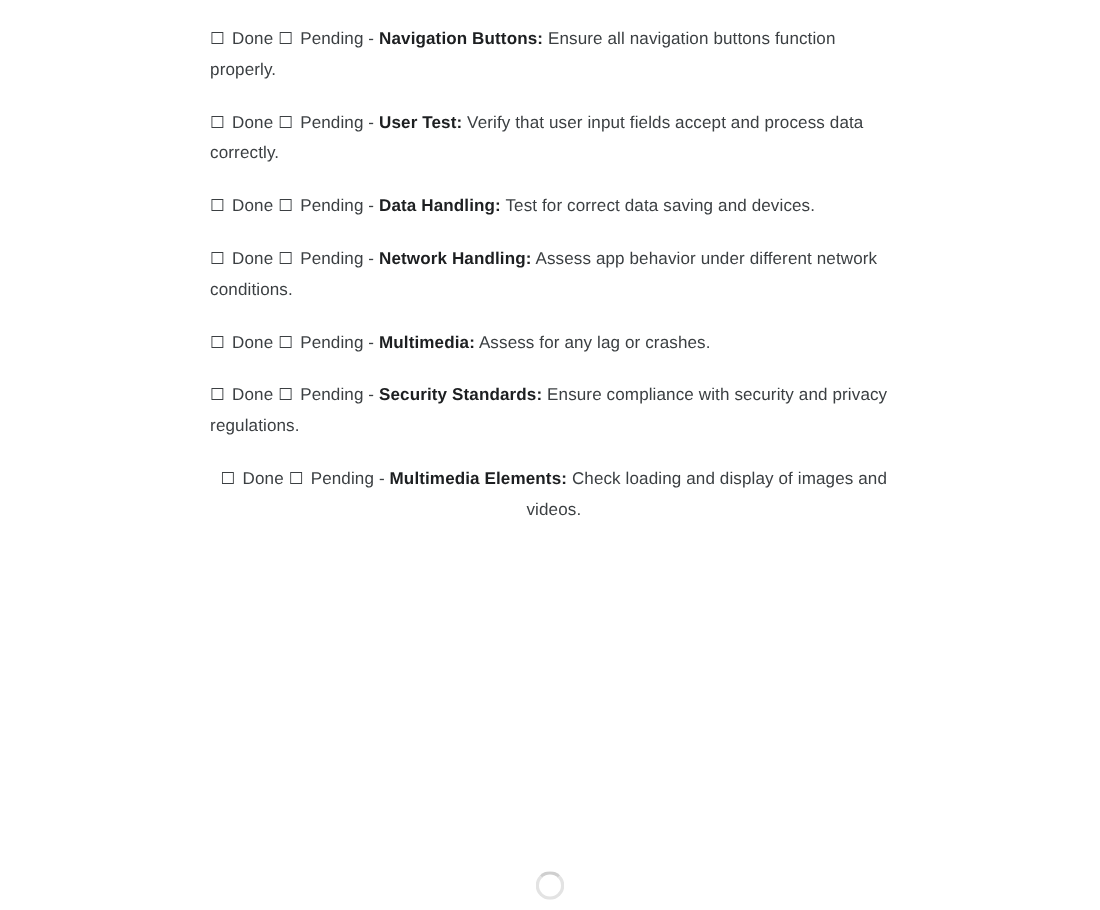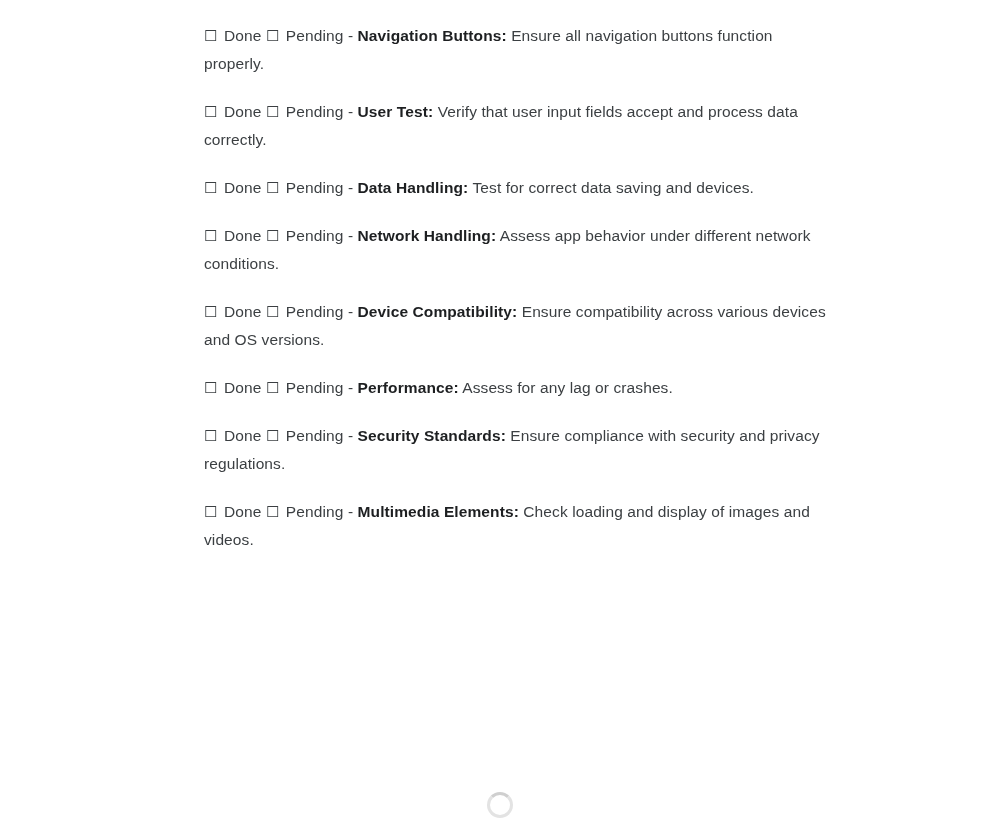--- a/index.html
+++ b/index.html
@@ -15,33 +15,34 @@
     overflow: hidden;
   }
   .page {
     position: relative;
     width: 1000px;
     height: 827px;
     background: #ffffff;
   }
   .content {
     position: absolute;
-    left: 204px;
+    left: 191px;
     top: 22px;
     width: 625px;
   }
   .check-line {
     font-size: 15.5px;
     line-height: 28px;
     color: #3b3f42;
     margin: 0 0 20px 0;
     letter-spacing: 0.1px;
   }
   .check-line:last-child {
     margin-bottom: 4px;
+    text-align: center;
   }
   .box {
     font-size: 15px;
     color: #3b3f42;
     margin-right: 2px;
   }
   .state {
     color: #3b3f42;
   }
   .dash {
@@ -113,37 +114,28 @@
     <p class="check-line">
       <span class="box">☐</span>
       <span class="state">Done</span>
       <span class="box">☐</span>
       <span class="state">Pending</span>
       <span class="dash">-</span>
       <span class="label">Network Handling:</span>
       <span class="desc">Assess app behavior under different network conditions.</span>
     </p>
 
-    <p class="check-line">
-      <span class="box">☐</span>
-      <span class="state">Done</span>
-      <span class="box">☐</span>
-      <span class="state">Pending</span>
-      <span class="dash">-</span>
-      <span class="label">Device Compatibility:</span>
-      <span class="desc">Ensure compatibility across various devices and OS versions.</span>
-    </p>
 
     <p class="check-line">
       <span class="box">☐</span>
       <span class="state">Done</span>
       <span class="box">☐</span>
       <span class="state">Pending</span>
       <span class="dash">-</span>
-      <span class="label">Performance:</span>
+      <span class="label">Multimedia:</span>
       <span class="desc">Assess for any lag or crashes.</span>
     </p>
 
 
     <p class="check-line">
       <span class="box">☐</span>
       <span class="state">Done</span>
       <span class="box">☐</span>
       <span class="state">Pending</span>
       <span class="dash">-</span>

